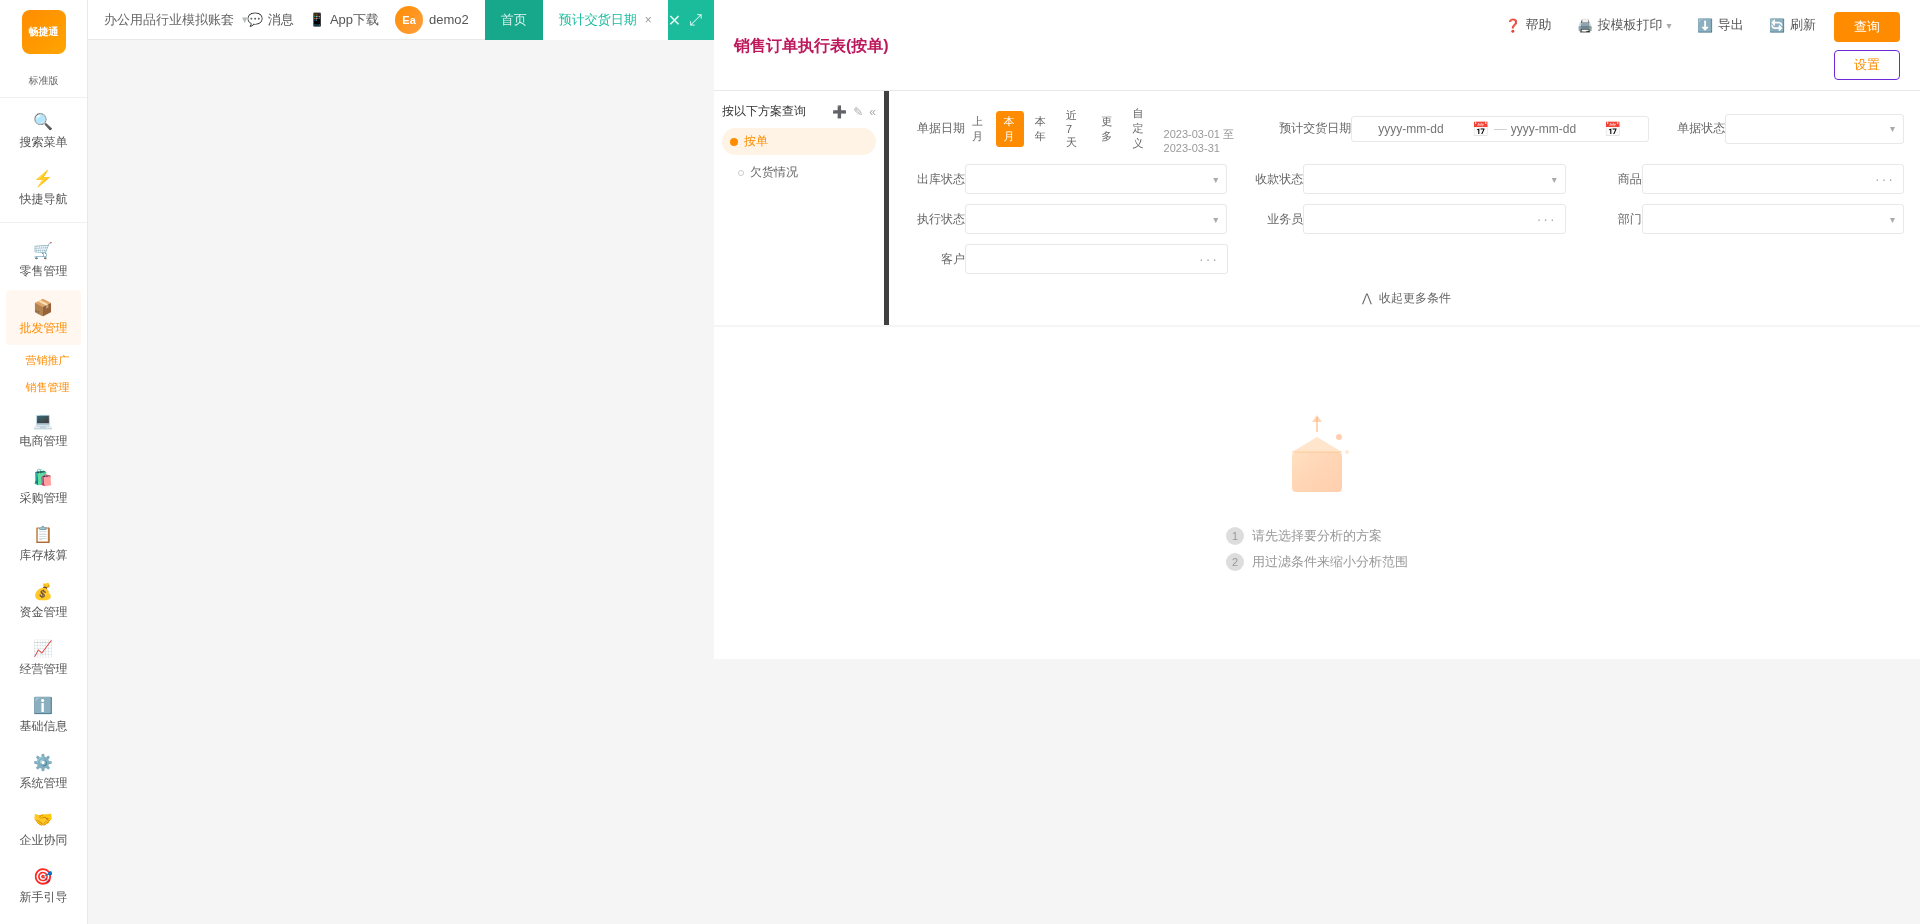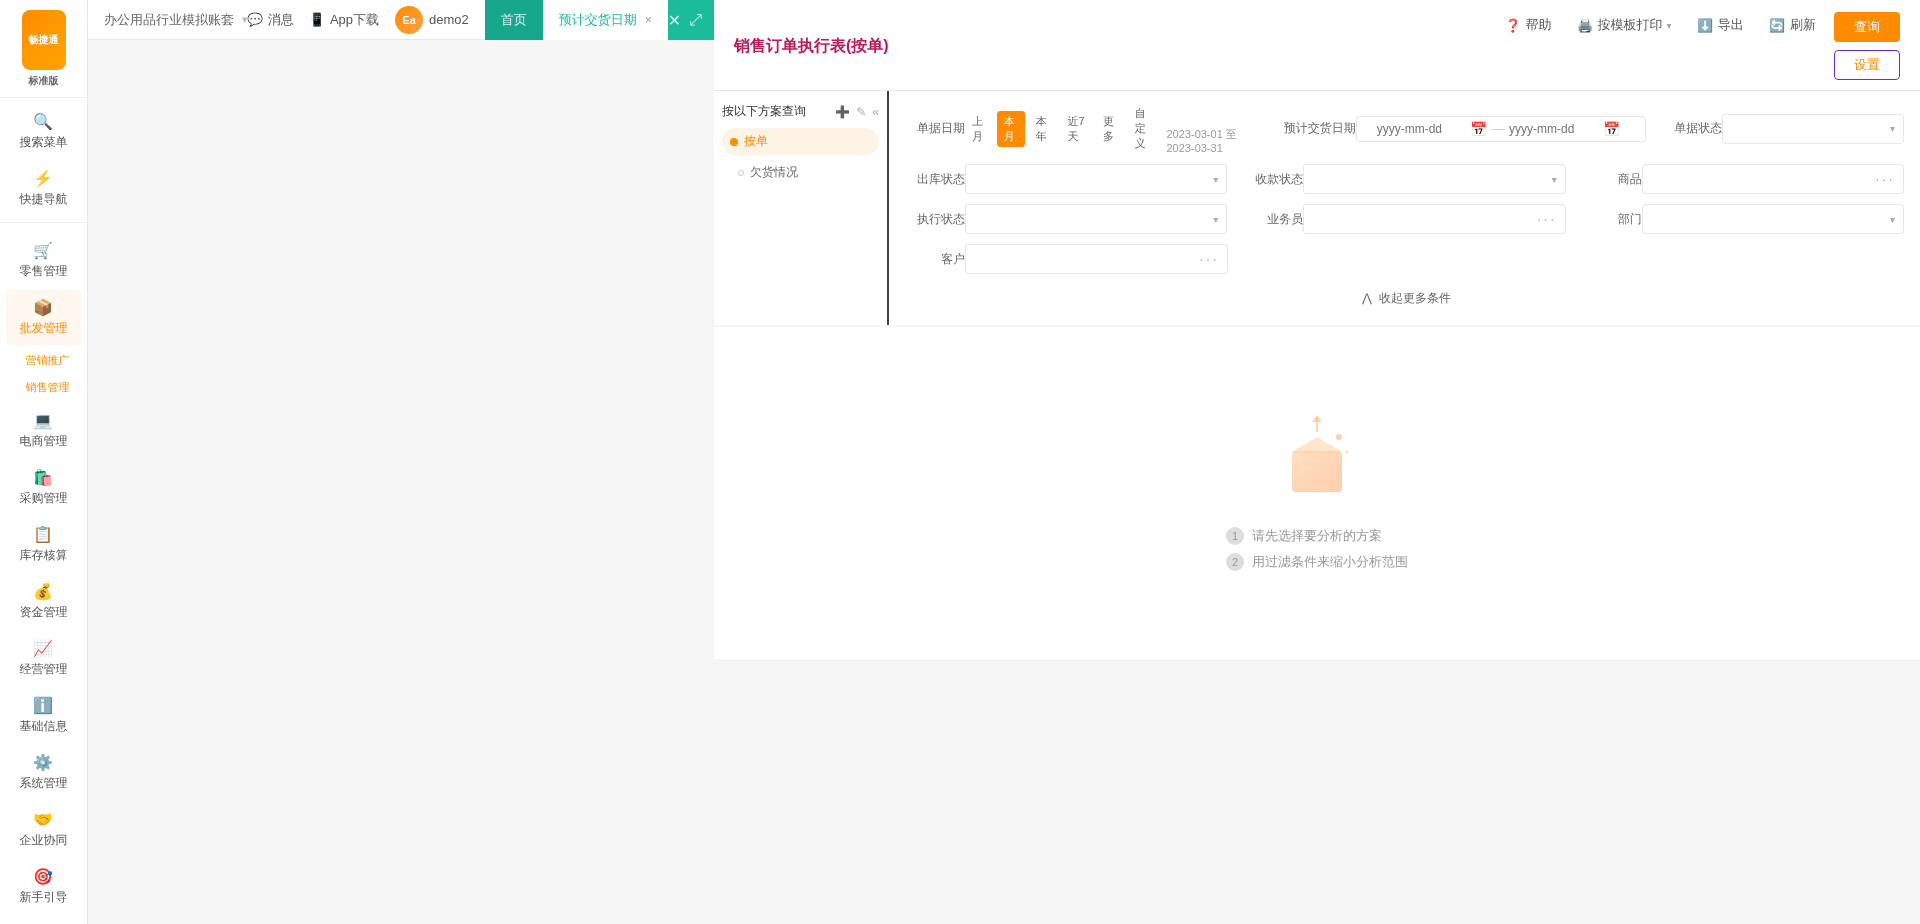--- a/index.html
+++ b/index.html
@@ -16,27 +16,27 @@
       overflow-y: auto;
     }
     .sidebar-logo {
       padding: 10px 8px;
       display: flex;
       flex-direction: column;
       align-items: center;
       border-bottom: 1px solid #f0f0f0;
     }
     .logo-icon {
-      width: 44px; height: 60px;
+      width: 44px; height: 44px;
       background: linear-gradient(135deg, #ff8c00, #ffa500);
       border-radius: 8px;
       display: flex; align-items: center; justify-content: center;
       color: white; font-size: 10px; font-weight: bold; text-align: center;
     }
-    .logo-text { font-size: 10px; color: #666; margin-top: 4px; text-align: center; line-height: 1.3; font-weight: bold; }
+    .logo-text { font-size: 10px; color: #666; margin-top: 20px; text-align: center; line-height: 1.3; }
     .sidebar-nav { padding: 4px 0; }
     .sidebar-item {
       padding: 8px 4px;
       text-align: center;
       cursor: pointer;
       border-radius: 4px;
       margin: 2px 6px;
       color: #555;
       font-size: 12px;
       display: flex; flex-direction: column; align-items: center; gap: 3px;
@@ -171,21 +171,21 @@
     }
 
     
     .filter-section {
       display: flex;
       background: #fff;
       margin-bottom: 2px;
     }
     .filter-sidebar {
       width: 175px;
-      border-right: 2px solid #404040;
+      border-right: 5px solid #404040;
       padding: 12px 8px;
       flex-shrink: 0;
     }
     .filter-sidebar-header {
       display: flex; align-items: center; justify-content: space-between;
       margin-bottom: 8px; font-size: 12px; color: #666;
     }
     .filter-sidebar-title { font-weight: 500; color: #333; }
     .filter-sidebar-icons { display: flex; gap: 6px; }
     .filter-sidebar-icons span { cursor: pointer; color: #aaa; }
@@ -482,21 +482,21 @@
                   <span class="date-btn">自定义</span>
                 </div>
                 <div class="date-range">
                   <span>2023-03-01 至 2023-03-31</span>
                 </div>
               </div>
             </div>
 
             <div class="filter-group" style="flex:1.5;">
               <span class="filter-label">预计交货日期</span>
-              <div style="display:flex;align-items:center;gap:4px;flex:1;border:1px solid #e8e8e8;border-radius:3px;padding:4px 20px;background:#fff;">
+              <div style="display:flex;align-items:center;gap:4px;flex:1;border:1px solid #e8e8e8;border-radius:3px;padding:4px 26px;background:#fff;">
                 <input class="date-input" type="text" placeholder="yyyy-mm-dd" style="">
                 <span class="calendar-icon">📅</span>
                 <span class="dash">—</span>
                 <input class="date-input" type="text" placeholder="yyyy-mm-dd" style="">
                 <span class="calendar-icon">📅</span>
               </div>
             </div>
 
             <div class="filter-group" style="flex:1;">
               <span class="filter-label">单据状态</span>

